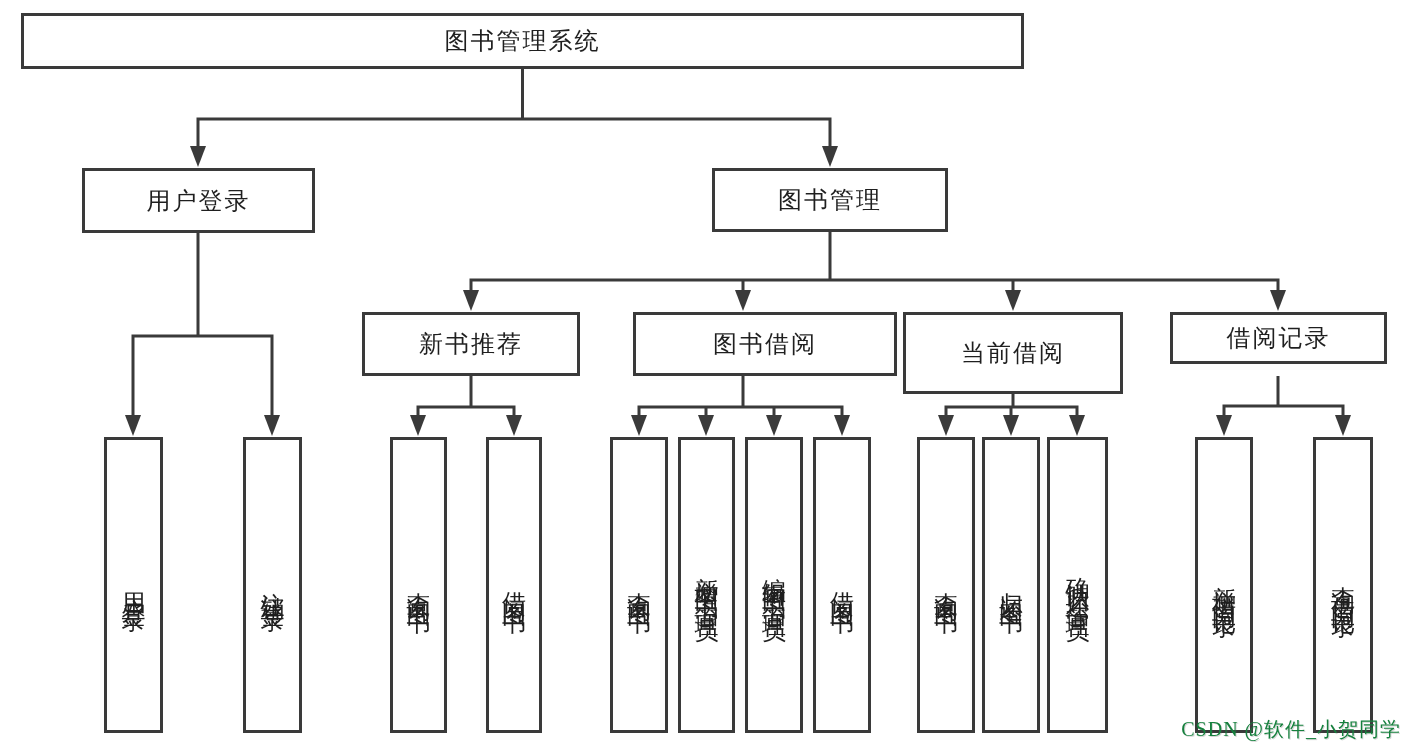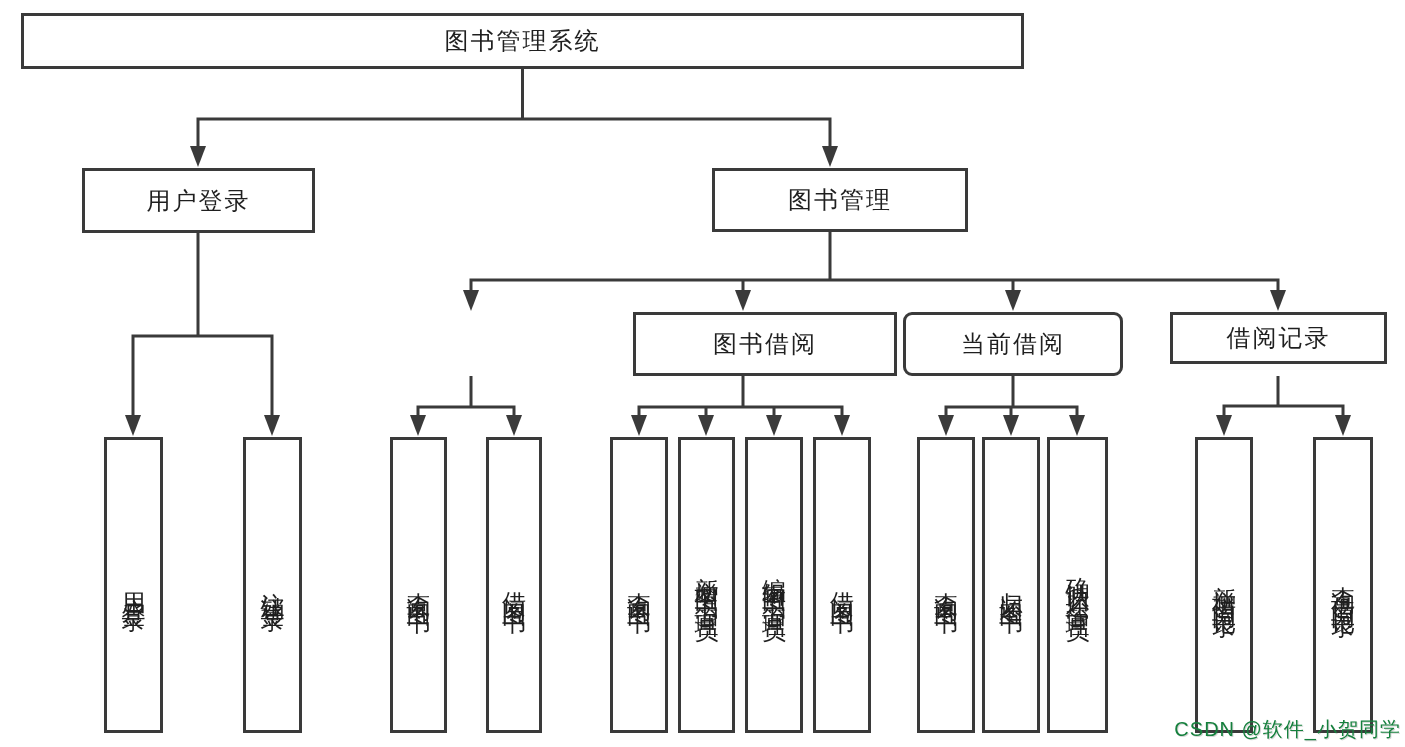--- a/index.html
+++ b/index.html
@@ -1,21 +1,21 @@
 <!DOCTYPE html>
 <html><head>
 <meta charset="utf-8">
 <style>
   html, body { margin: 0; padding: 0; background: #ffffff; }
   .canvas {
     position: relative;
     width: 1405px;
     height: 747px;
     background: #ffffff;
-    font-family: Liberation Sans, sans-serif;
+    font-family: Liberation Serif, serif;
     overflow: hidden;
   }
   svg.connectors {
     position: absolute;
     left: 0; top: 0;
     width: 1405px; height: 747px;
   }
   svg.connectors path.line {
     fill: none;
     stroke: #3a3a3a;
@@ -121,28 +121,31 @@
     </g>
   </svg>
 
   <div class="node" style="left:21px; top:13px; width:1003px; height:56px;">
     <span>图书管理系统</span>
   </div>
 
   <div class="node" style="left:82px; top:168px; width:233px; height:65px;">
     <span>用户登录</span>
   </div>
-  <div class="node" style="left:712px; top:168px; width:256px; height:64px;">
+  <div class="node" style="left:712px; top:168px; width:236px; height:64px;">
     <span>图书管理</span>
   </div>
 
+  <div class="node" style="left:362px; top:312px; width:218px; height:64px;">
+    <span>新书推荐</span>
+  </div>
   <div class="node" style="left:633px; top:312px; width:264px; height:64px;">
     <span>图书借阅</span>
   </div>
-  <div class="node" style="left:903px; top:312px; width:220px; height:64px;border-radius:9px;">
+  <div class="node" style="left:903px; top:312px; width:220px; height:82px;">
     <span>当前借阅</span>
   </div>
   <div class="node" style="left:1170px; top:312px; width:217px; height:52px;">
     <span>借阅记录</span>
   </div>
 
   <div class="vnode" style="left:104px; top:437px; width:59px; height:296px;">
     <span class="vtext">用户登录</span>
   </div>
   <div class="vnode" style="left:243px; top:437px; width:59px; height:296px;">

